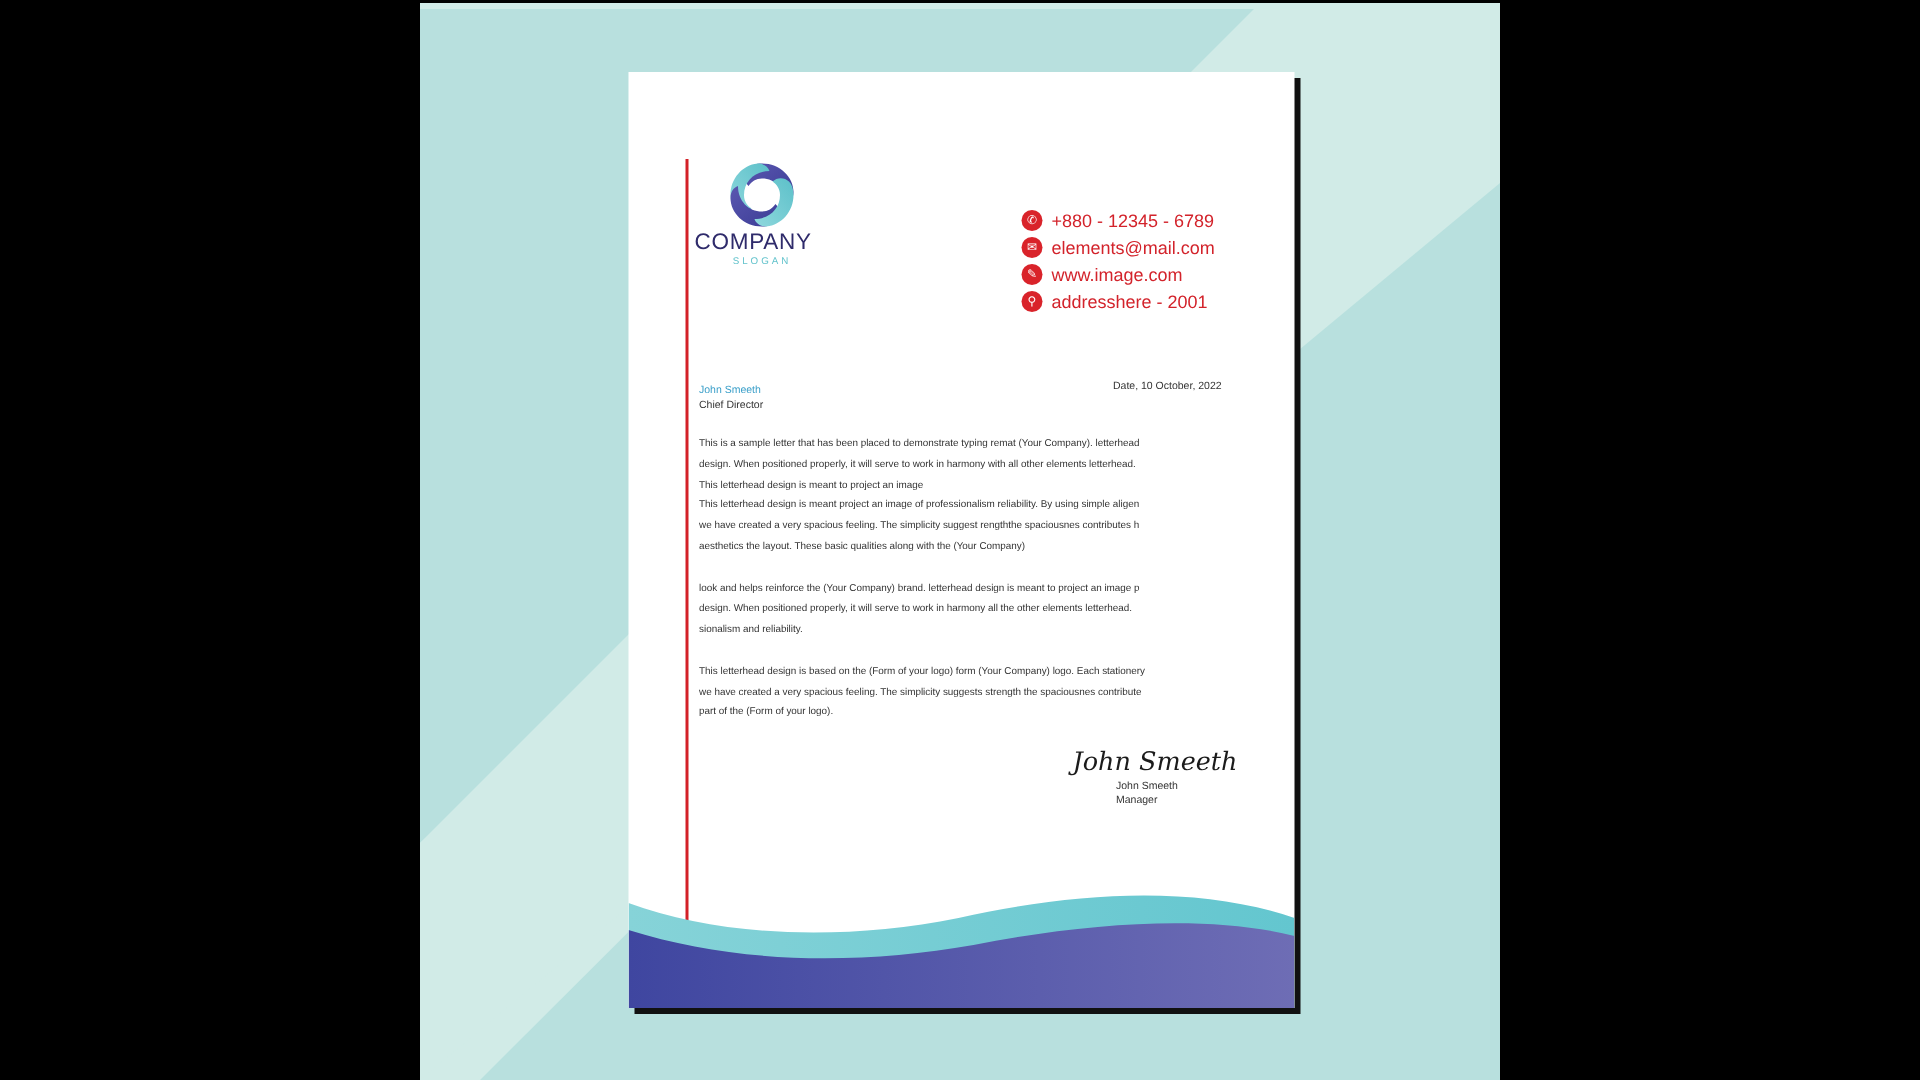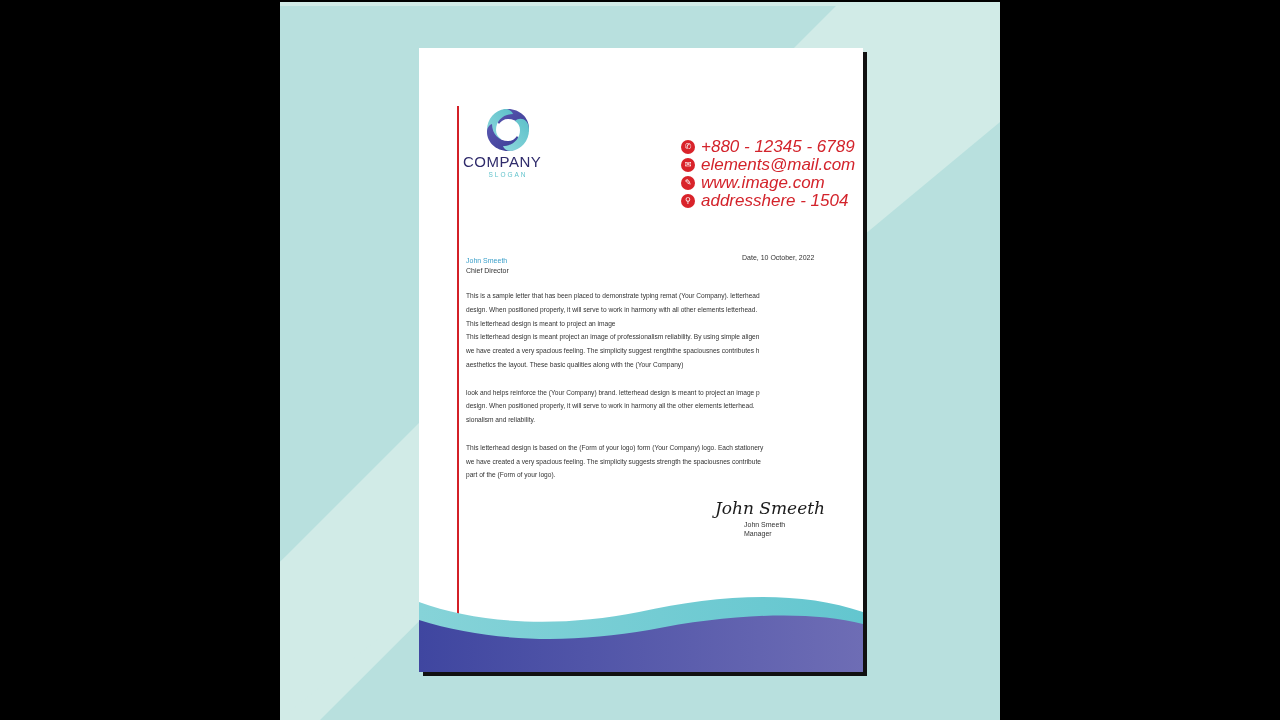--- a/index.html
+++ b/index.html
@@ -22,21 +22,21 @@
   .logo { position: absolute; left: 44px; top: 56px; width: 90px; height: 80px; }
   .logo-mark { position: absolute; left: 21px; top: 2px; width: 48px; height: 48px; }
   .logo-name { position: absolute; left: 0; top: 49px; width: 90px; text-align: left; font-size: 15px; letter-spacing: 0.5px; color: #2f2b6b; }
   .logo-slogan { position: absolute; left: 0; top: 67px; width: 90px; text-align: center; font-size: 6.5px; letter-spacing: 2px; color: #63c3cc; }
   .contacts { position: absolute; left: 262px; top: 90px; }
   .contact { display: flex; align-items: center; height: 18px; margin-bottom: 0px; }
   .contact .ic {
     width: 14px; height: 14px; border-radius: 50%; background: #d9232a; margin-right: 6px;
     display: flex; align-items: center; justify-content: center; color: #ffffff; font-size: 8px; line-height: 1;
   }
-  .contact .tx { font-size: 17px; color: #d3232b; font-style: italic; }
+  .contact .tx { font-size: 12px; color: #d3232b; }
   .recipient-name { position: absolute; left: 47px; top: 209px; font-size: 7px; color: #3a9fc9; }
   .recipient-title { position: absolute; left: 47px; top: 219px; font-size: 7px; color: #333; }
   .date { position: absolute; left: 323px; top: 206px; font-size: 7px; color: #333; }
   .body-text { position: absolute; left: 47px; top: 241px; width: 360px; font-size: 6.6px; line-height: 13.8px; color: #333; }
   .body-text p { margin: 0; white-space: nowrap; }
   .body-text .gap { height: 13.8px; }
   .signature-script { position: absolute; left: 296px; top: 450px; font-family: "DejaVu Serif", serif; font-style: italic; font-size: 17px; color: #1b1b1b; }
   .signer-name { position: absolute; left: 325px; top: 473px; font-size: 7px; color: #333; }
   .signer-role { position: absolute; left: 325px; top: 482px; font-size: 7px; color: #333; }
   .wave { position: absolute; left: 0; bottom: 0; width: 444px; height: 80px; }
@@ -87,21 +87,21 @@
       <div class="contact">
         <span class="ic">✉</span>
         <span class="tx">elements@mail.com</span>
       </div>
       <div class="contact">
         <span class="ic">✎</span>
         <span class="tx">www.image.com</span>
       </div>
       <div class="contact">
         <span class="ic">⚲</span>
-        <span class="tx">addresshere - 1504</span>
+        <span class="tx">addresshere - 2001</span>
       </div>
     </div>
 
     <div class="recipient-name">John Smeeth</div>
     <div class="recipient-title">Chief Director</div>
     <div class="date">Date, 10 October, 2022</div>
 
     <div class="body-text">
       <p>This is a sample letter that has been placed to demonstrate typing remat (Your Company). letterhead</p>
       <p>design. When positioned properly, it will serve to work in harmony with all other elements letterhead.</p>

